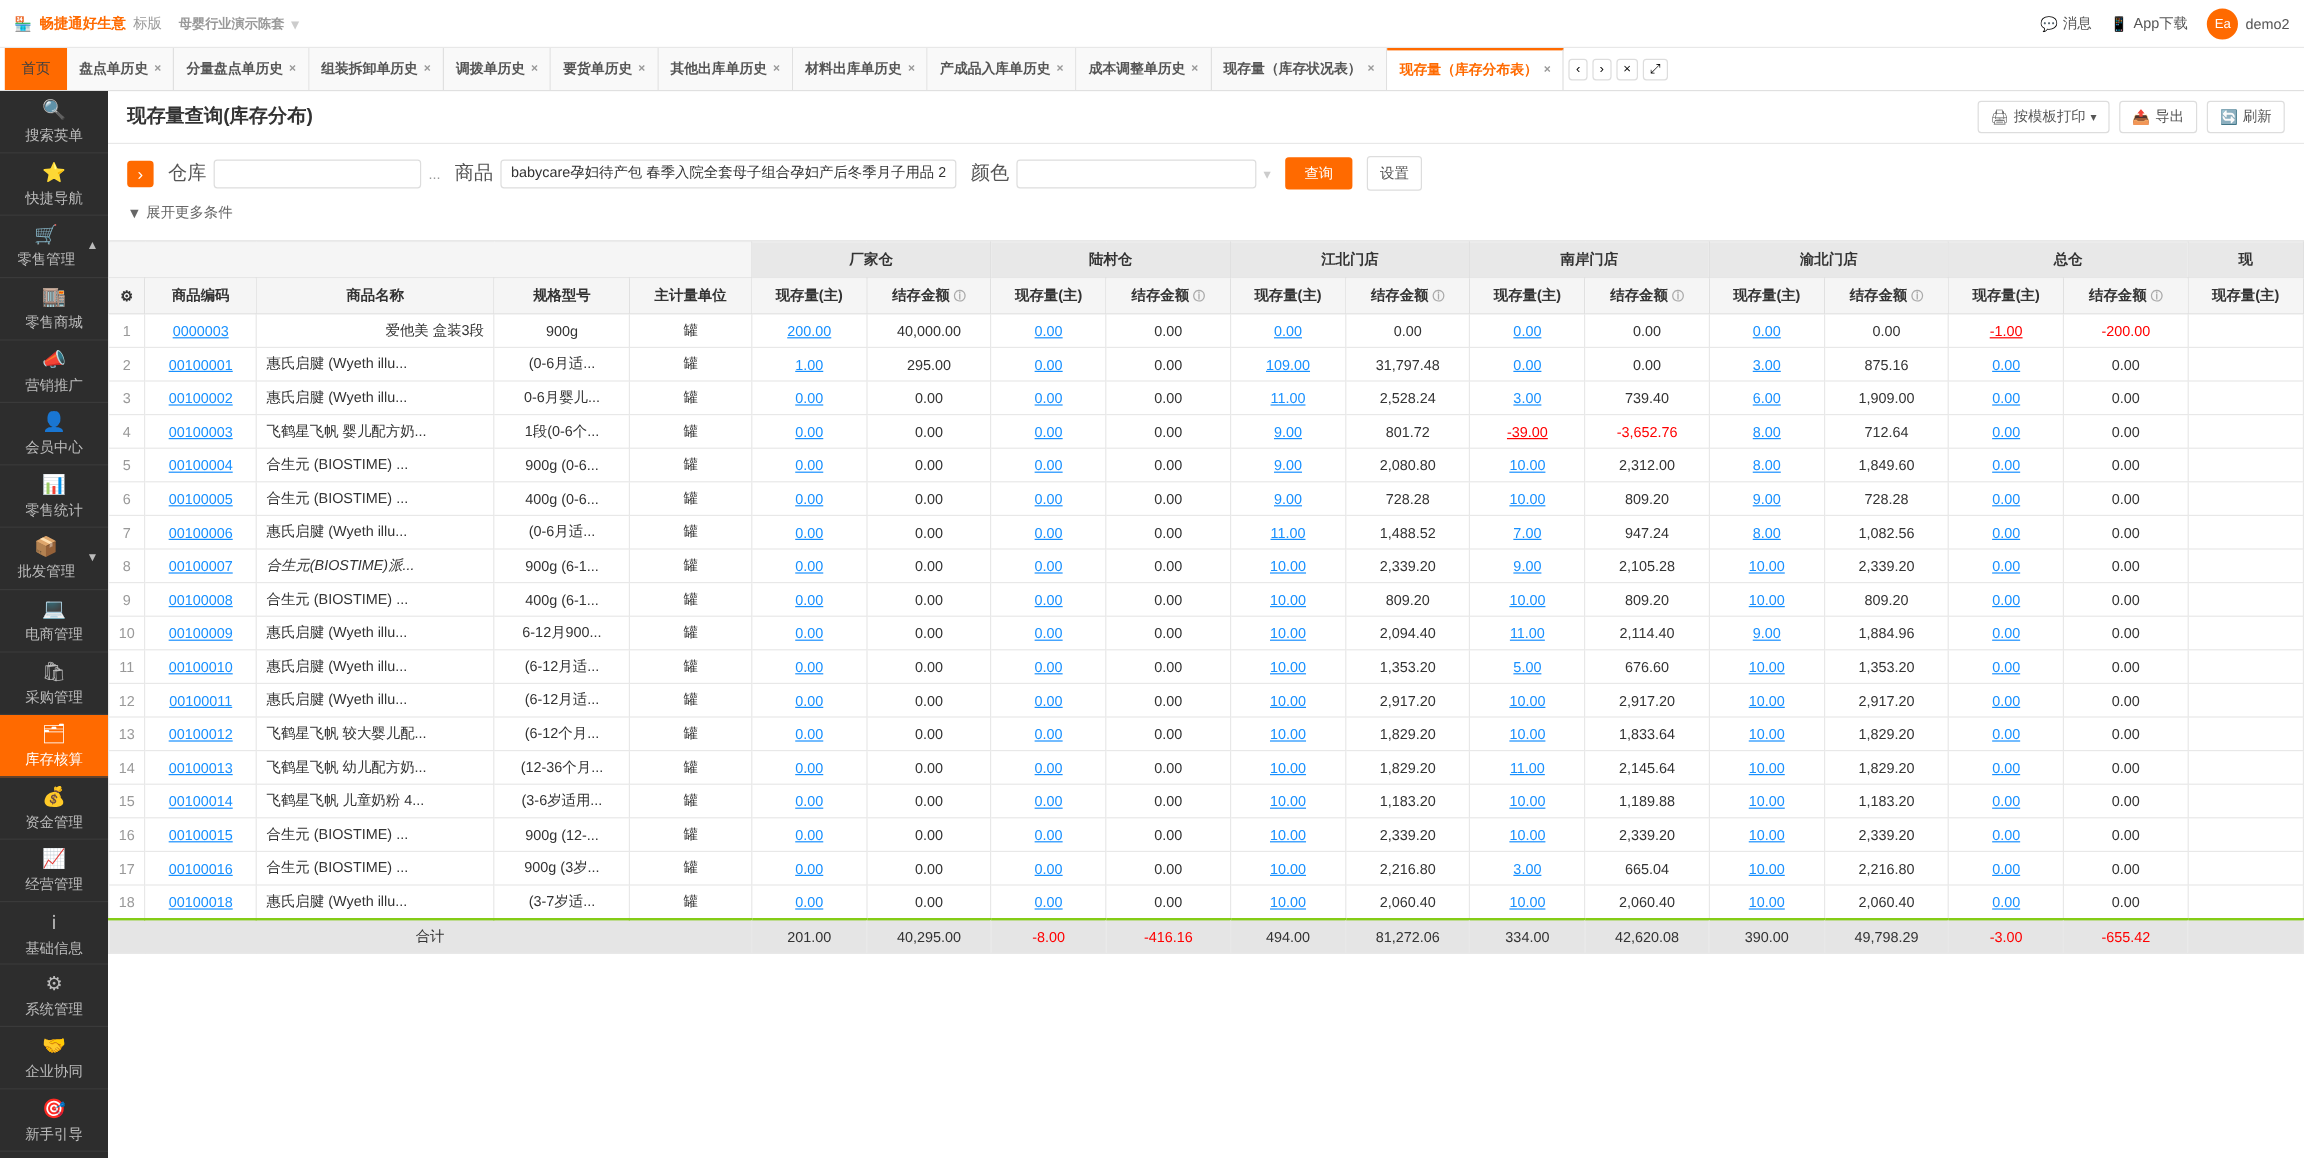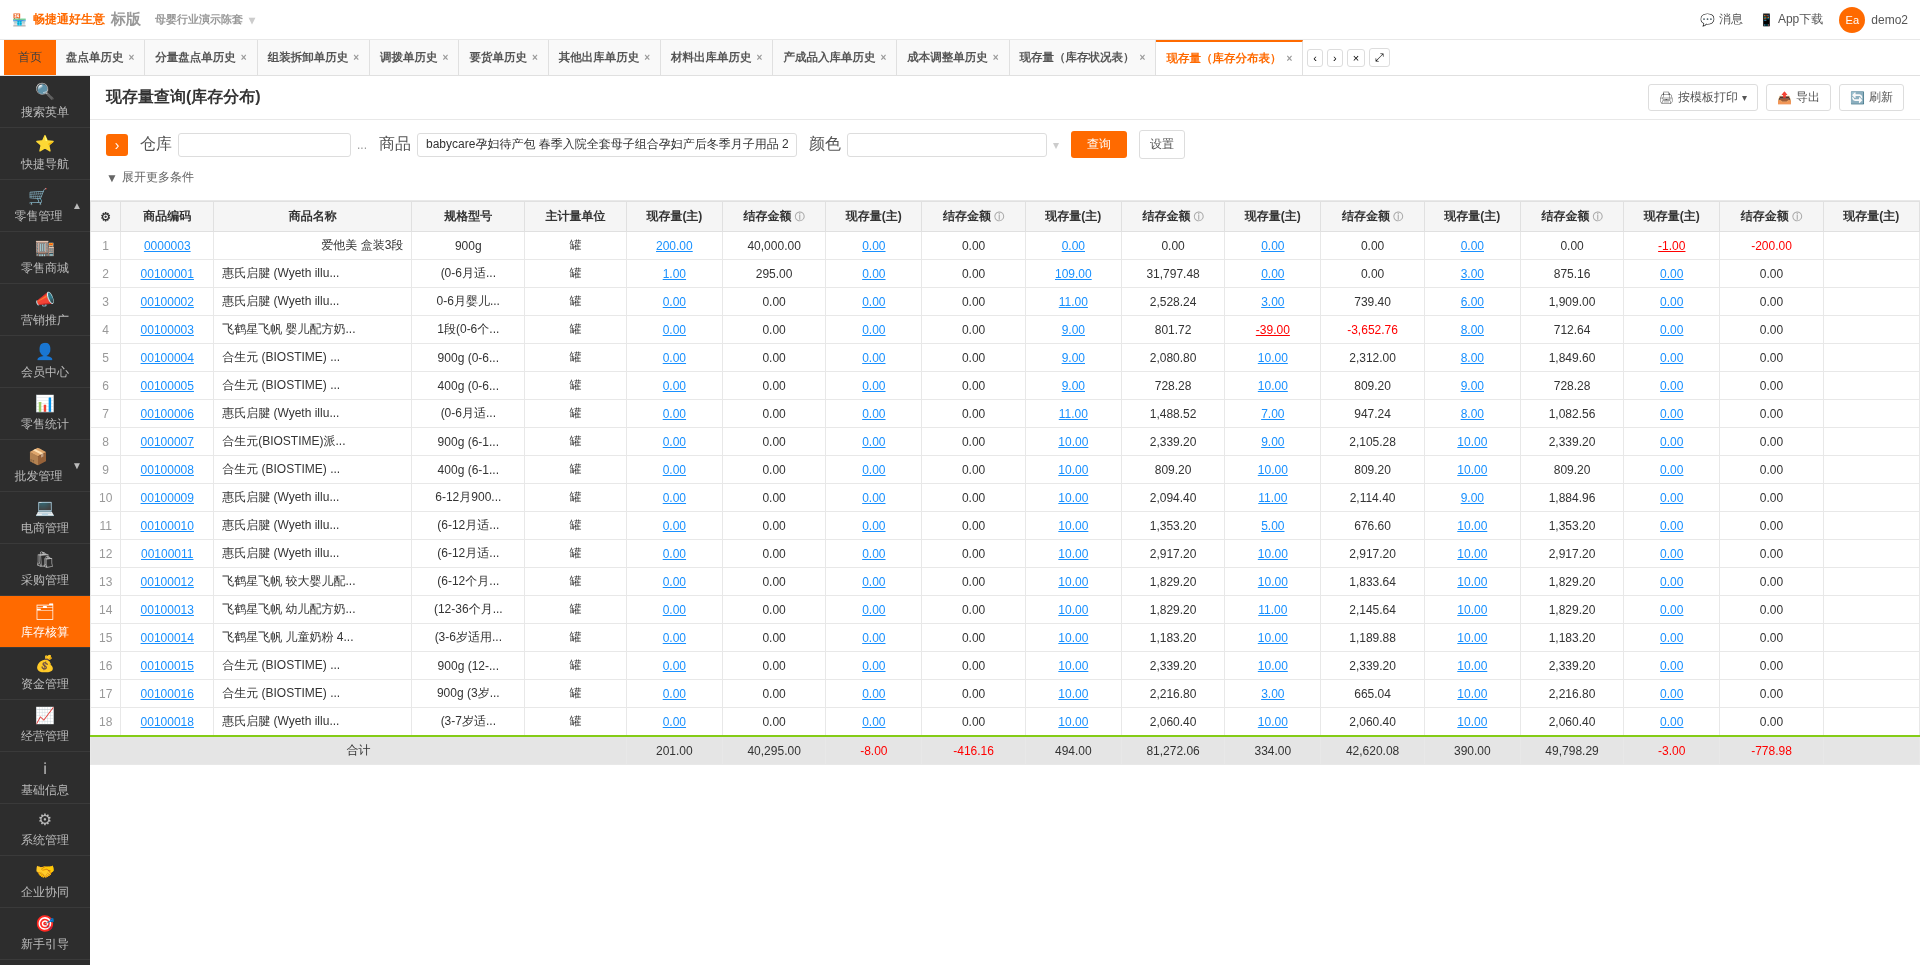--- a/index.html
+++ b/index.html
@@ -116,21 +116,21 @@
 
     .sidebar { scrollbar-width: thin; }
   </style>
 </head>
 <body>
 
 <div class="top-bar">
   <div class="top-bar-logo">
     <span>🏪</span>
     <span>畅捷通好生意</span>
-    <span style="font-size:15px;color:#999;font-weight:bold;">标版</span>
+    <span style="font-size:12px;color:#999;font-weight:normal;">标版</span>
     <span style="color:#999;margin-left:8px;font-size:11px;">母婴行业演示陈套</span>
     <span style="color:#ccc;font-size:12px;">▾</span>
   </div>
   <div class="top-bar-right">
     <span>💬 <span>消息</span></span>
     <span>📱 <span>App下载</span></span>
     <span style="display:flex;align-items:center;gap:6px;">
       <div class="avatar">Ea</div>
       <span>demo2</span>
     </span>
@@ -285,20 +285,30 @@
       </div>
       <div class="expand-btn">
         <span>▼</span>
         <span>展开更多条件</span>
       </div>
     </div>
 
     <div class="table-area">
       <table>
         <thead>
+          <tr>
+            <th colspan="5" style="border:1px solid #e0e0e0;"></th>
+            <th colspan="2" class="group-header">厂家仓</th>
+            <th colspan="2" class="group-header">陆村仓</th>
+            <th colspan="2" class="group-header">江北门店</th>
+            <th colspan="2" class="group-header">南岸门店</th>
+            <th colspan="2" class="group-header">渝北门店</th>
+            <th colspan="2" class="group-header">总仓</th>
+            <th class="group-header">现</th>
+          </tr>
           <tr>
             <th style="width:30px;">⚙</th>
             <th>商品编码</th>
             <th>商品名称</th>
             <th>规格型号</th>
             <th>主计量单位</th>
             <th>现存量(主)</th>
             <th>结存金额 <span class="info-icon">ⓘ</span></th>
             <th>现存量(主)</th>
             <th>结存金额 <span class="info-icon">ⓘ</span></th>
@@ -450,21 +460,21 @@
     <td class="">947.24</td>
     <td class="cell-link">8.00</td>
     <td>1,082.56</td>
     <td class="cell-link">0.00</td>
     <td class="">0.00</td>
     <td></td>
   </tr>
             <tr>
     <td class="row-num">8</td>
     <td class="cell-link">00100007</td>
-    <td style="text-align:left;">合生元(BIOSTIME)派...</td>
+    <td style="text-align:left;font-style:italic;">合生元(BIOSTIME)派...</td>
     <td>900g (6-1...</td>
     <td>罐</td>
     <td class="cell-link">0.00</td>
     <td>0.00</td>
     <td class="cell-link">0.00</td>
     <td>0.00</td>
     <td class="cell-link">10.00</td>
     <td>2,339.20</td>
     <td class="cell-link">9.00</td>
     <td class="">2,105.28</td>
@@ -680,21 +690,21 @@
   <td>40,295.00</td>
   <td class="cell-red">-8.00</td>
   <td class="cell-red">-416.16</td>
   <td>494.00</td>
   <td>81,272.06</td>
   <td>334.00</td>
   <td>42,620.08</td>
   <td>390.00</td>
   <td>49,798.29</td>
   <td class="cell-red">-3.00</td>
-  <td class="cell-red">-778.98</td>
+  <td class="cell-red">-655.42</td>
   <td></td>
 </tr>
           </tbody>
       </table>
     </div>
 
   </div>
 </div>
 
 </body></html>

